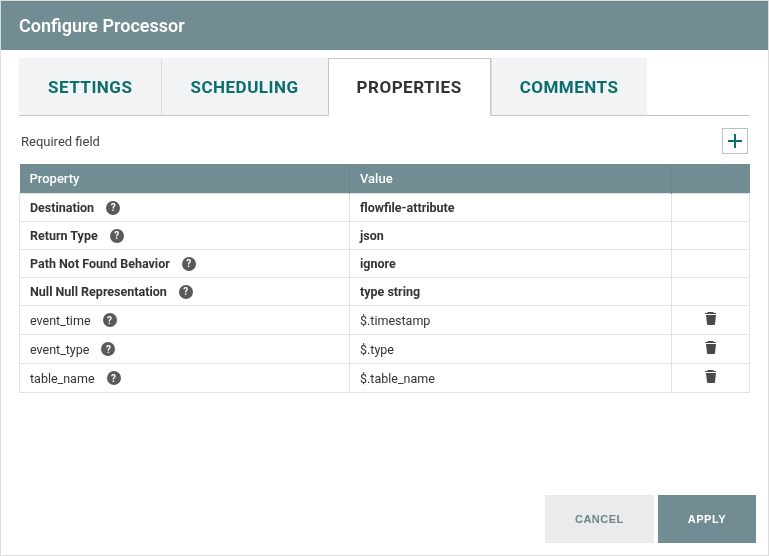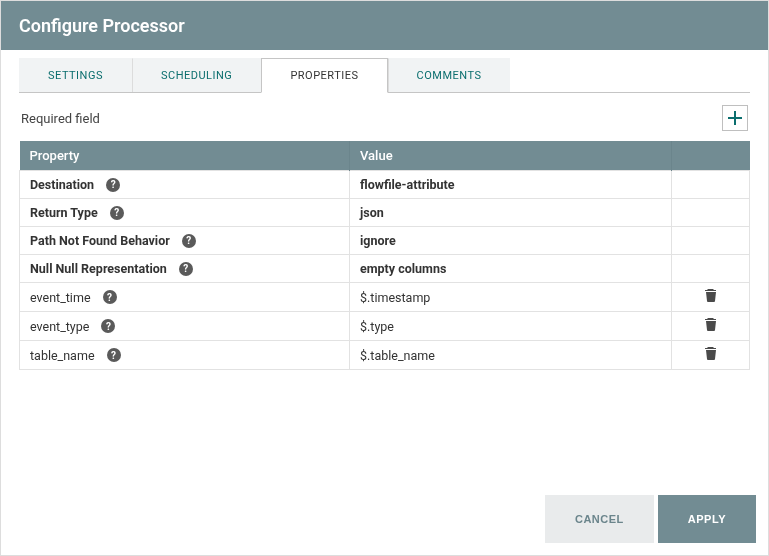--- a/index.html
+++ b/index.html
@@ -3,21 +3,21 @@
 <meta charset="utf-8">
 <style>
   * { box-sizing: border-box; margin: 0; padding: 0; }
   body { font-family: -apple-system, BlinkMacSystemFont, "Segoe UI", Roboto, Arial, sans-serif; font-size: 13px; color: #333; background: #fff; }
   .dialog { width: 769px; height: 556px; position: relative; display: flex; flex-direction: column; border: 1px solid #ddd; }
   .titlebar { background: #728c93; color: #fff; padding: 14px 18px; font-size: 18px; font-weight: 600; }
   .statusbar { background: #e9ebec; padding: 10px 18px; display: flex; align-items: center; gap: 6px; font-size: 13px; color: #a53f38; }
   .status-square { width: 12px; height: 12px; background: #c0544d; border: 1px solid #8b3a33; display: inline-block; }
   .content { background: #fff; flex: 1; padding: 8px 18px 0 18px; display: flex; flex-direction: column; }
   .tabs { display: flex; border-bottom: 1px solid #c5c5c5; }
-  .tab { padding: 10px 28px; font-size: 11px; font-weight: 400; letter-spacing: 0.5px; color: #0b6e6e; cursor: pointer; border: 1px solid transparent; border-bottom: none; background: #f1f3f4; margin-right: 0; text-transform: uppercase; }
+  .tab { padding: 18px 28px; font-size: 17px; font-weight: 700; letter-spacing: 0.5px; color: #0b6e6e; cursor: pointer; border: 1px solid transparent; border-bottom: none; background: #f1f3f4; margin-right: 0; text-transform: uppercase; }
   .tab + .tab { border-left: 1px solid #dcdcdc; }
   .tab.active { background: #fff; border: 1px solid #c5c5c5; border-bottom: 1px solid #fff; margin-bottom: -1px; color: #333; }
   .subheader { display: flex; align-items: center; justify-content: space-between; padding: 12px 2px 10px 2px; }
   .subheader-label { font-size: 13px; color: #444; }
   .add-btn { width: 26px; height: 26px; border: 1px solid #bfbfbf; background: #fff; display: flex; align-items: center; justify-content: center; cursor: pointer; }
   .add-btn svg { width: 14px; height: 14px; }
   .table { width: 100%; border-collapse: collapse; }
   .table th { background: #728c93; color: #fff; text-align: left; font-weight: 500; font-size: 13px; padding: 7px 10px; border-right: 1px solid #6b858c; }
   .table th:last-child { border-right: none; }
   .col-prop { width: 330px; }
@@ -103,21 +103,21 @@
             <td class="prop-value"><span>ignore</span></td>
             <td class="actions-cell"></td>
           </tr>
           <tr class="required">
             <td>
               <div class="prop-cell">
                 <span class="prop-name">Null Null Representation</span>
                 <span class="help-icon">?</span>
               </div>
             </td>
-            <td class="prop-value"><span>empty columns</span></td>
+            <td class="prop-value"><span>type string</span></td>
             <td class="actions-cell"></td>
           </tr>
           <tr>
             <td>
               <div class="prop-cell">
                 <span class="prop-name">event_time</span>
                 <span class="help-icon">?</span>
               </div>
             </td>
             <td class="prop-value"><span>$.timestamp</span></td>

